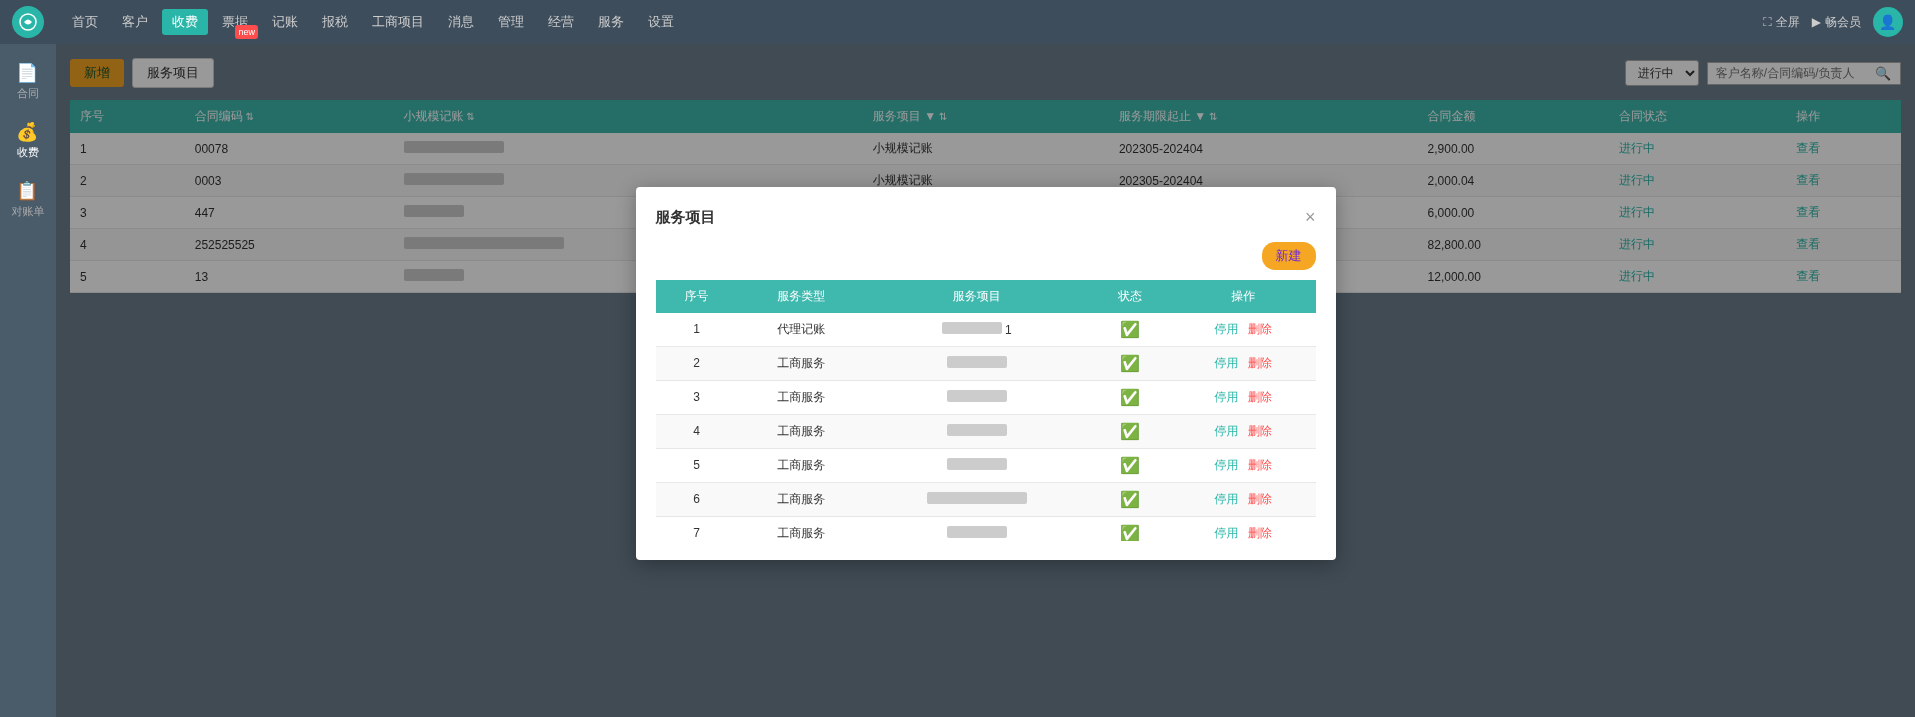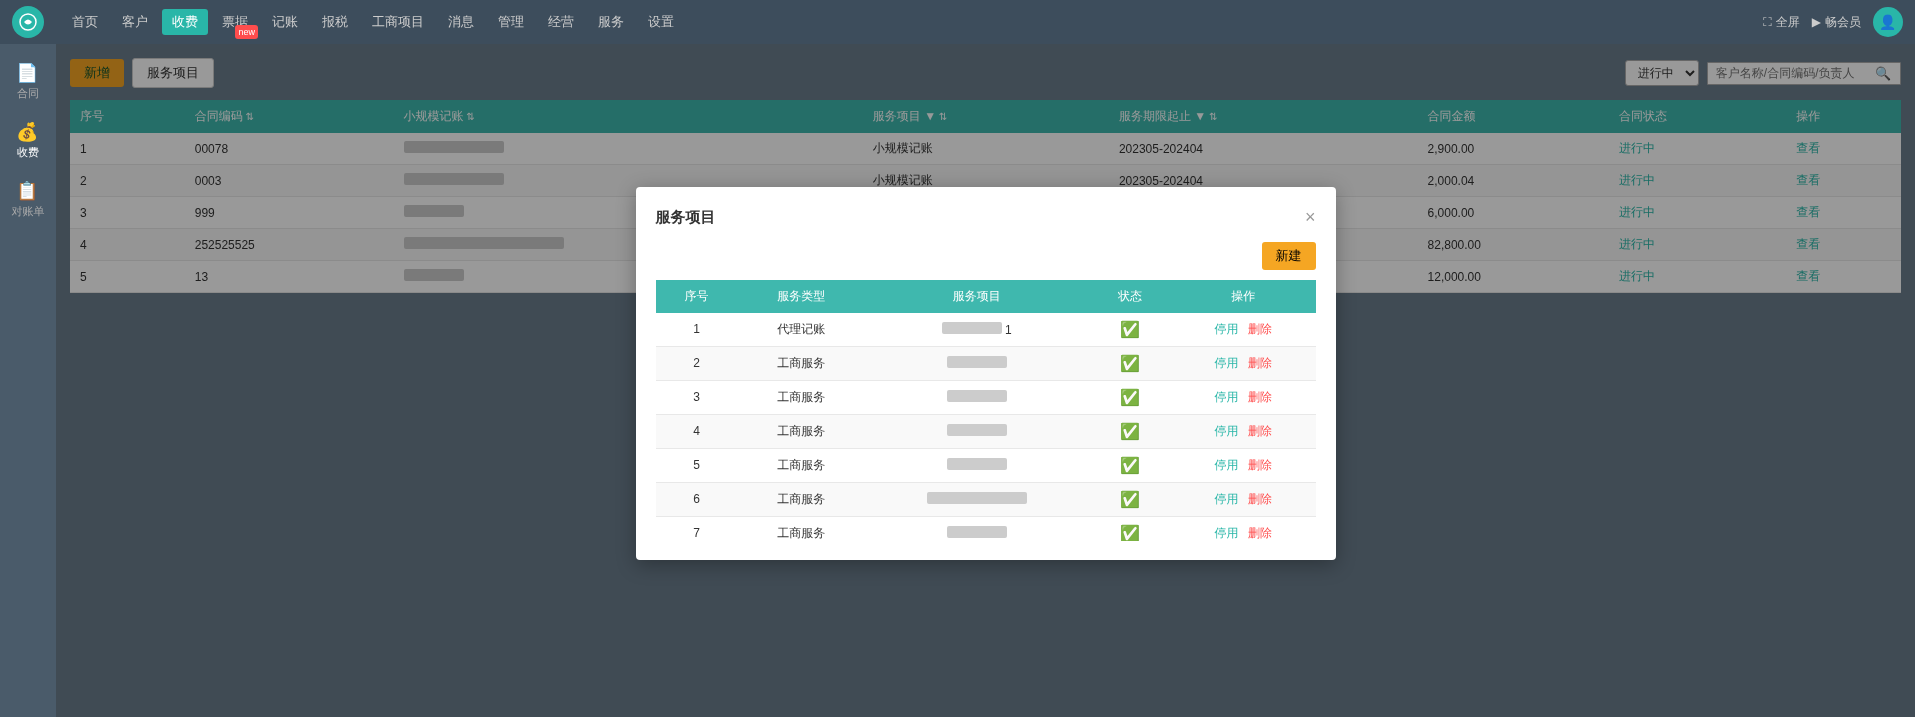--- a/index.html
+++ b/index.html
@@ -111,22 +111,22 @@
       padding: 20px;
     }
     .modal-header {
       display: flex; justify-content: space-between; align-items: center;
       margin-bottom: 14px;
     }
     .modal-title { font-size: 15px; font-weight: bold; color: #333; }
     .modal-close { cursor: pointer; color: #999; font-size: 18px; }
     .modal-toolbar { display: flex; justify-content: flex-end; margin-bottom: 10px; }
     .btn-new-modal {
-      background: #f5a623; color: #000000; border: none; padding: 5px 14px;
-      border-radius: 3px; cursor: pointer; font-size: 13px;
+      background: #f5a623; color: #6d28d9; border: none; padding: 5px 14px;
+      border-radius: 13px; cursor: pointer; font-size: 13px;
     }
 
     
     .modal-table { width: 100%; border-collapse: collapse; }
     .modal-table th {
       background: #3fb8ae; color: #fff; padding: 8px 10px;
       text-align: center; font-weight: normal; font-size: 12px;
     }
     .modal-table td { padding: 7px 10px; border-bottom: 1px solid #e8e8e8; font-size: 12px; color: #333; text-align: center; }
     .modal-table tr:nth-child(even) td { background: #f9f9f9; }
@@ -239,21 +239,21 @@
     <td>0003</td>
     <td><span class="blurred"></span></td>
     <td>小规模记账</td>
     <td>202305-202404</td>
     <td>2,000.04</td>
     <td><span class="status-badge">进行中</span></td>
     <td><a class="action-link">查看</a></td>
   </tr>
           <tr>
     <td>3</td>
-    <td>999</td>
+    <td>447</td>
     <td><span class="blurred-sm"></span></td>
     <td>小规模记账</td>
     <td>202305-202404</td>
     <td>6,000.00</td>
     <td><span class="status-badge">进行中</span></td>
     <td><a class="action-link">查看</a></td>
   </tr>
           <tr>
     <td>4</td>
     <td>252525525</td>

